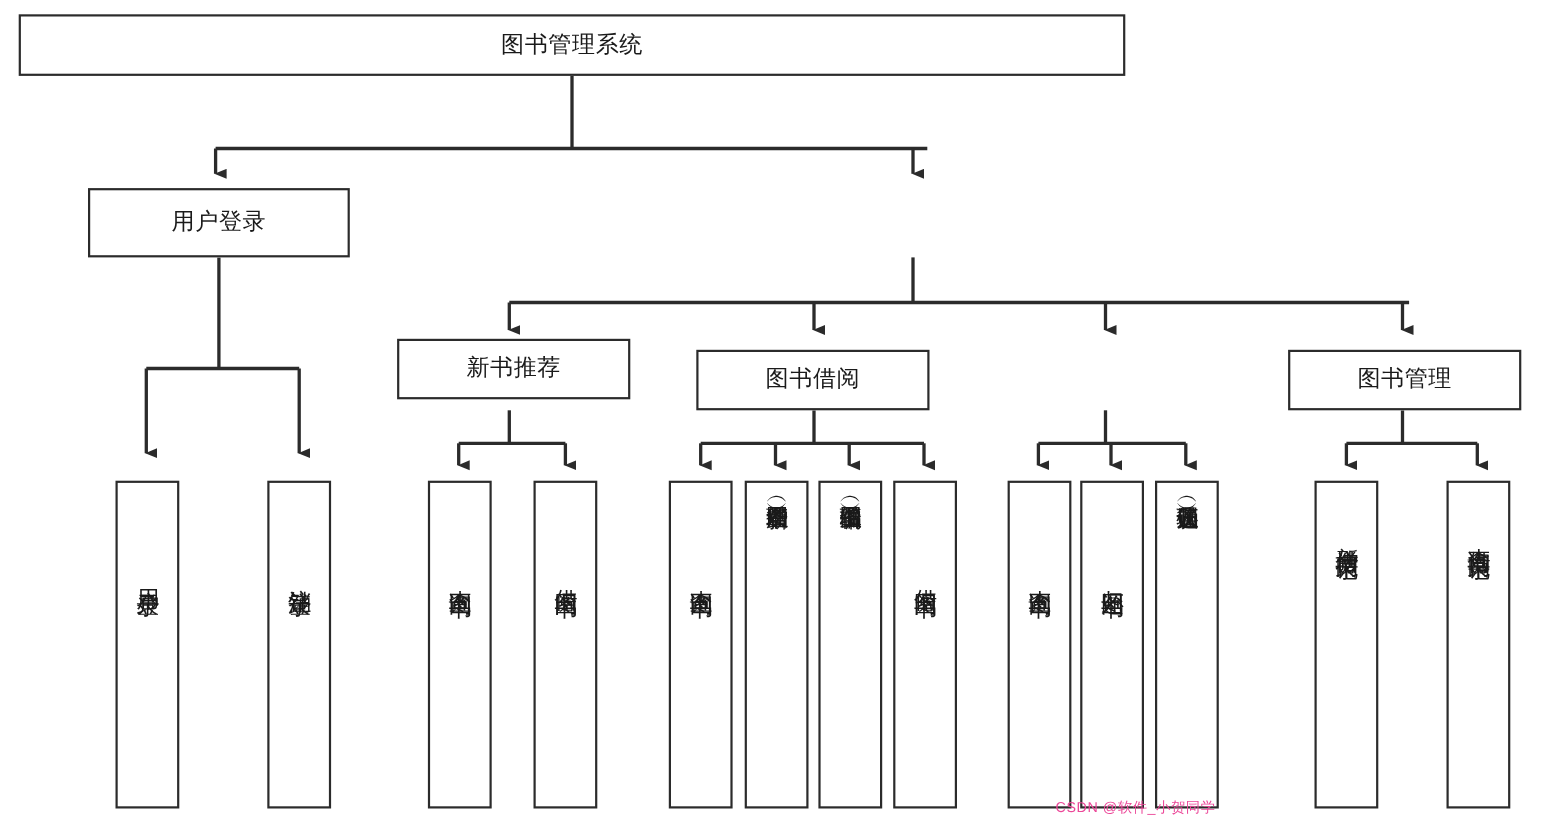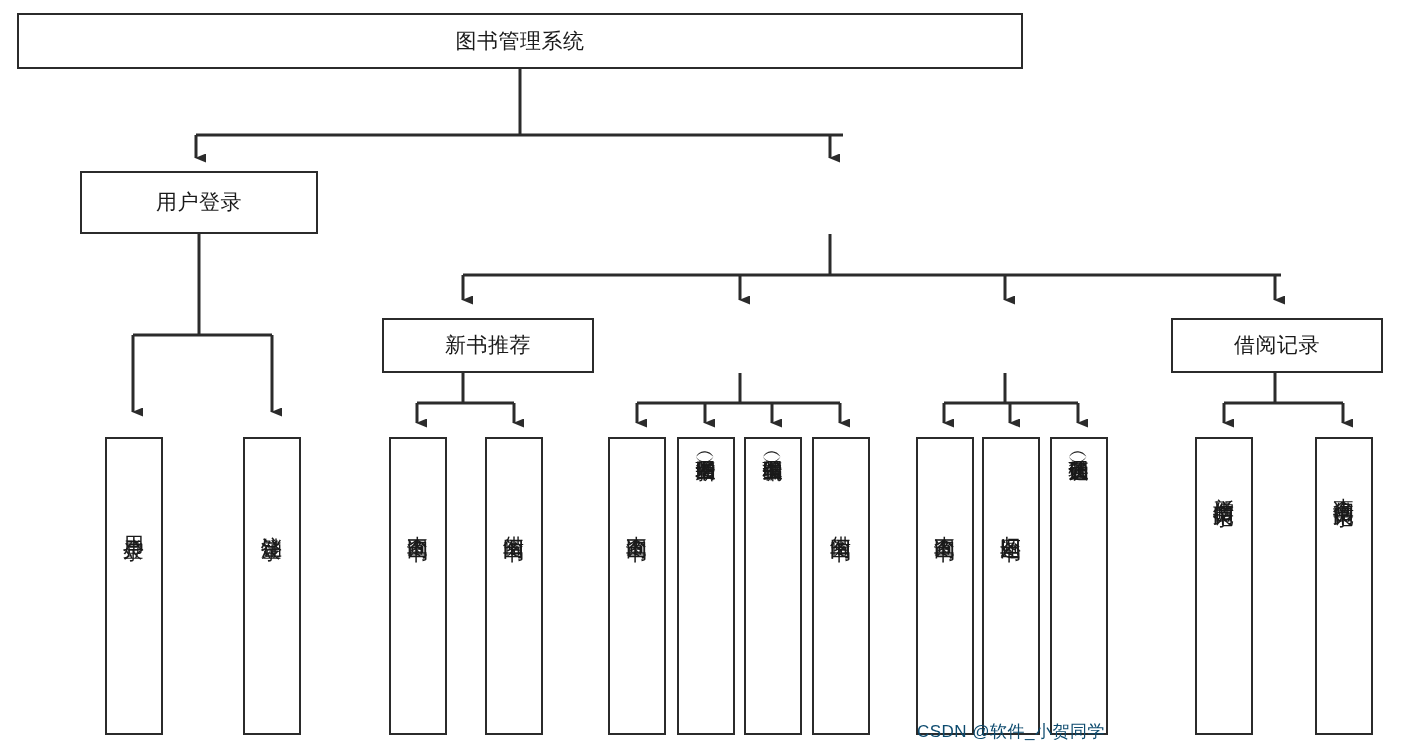--- a/index.html
+++ b/index.html
@@ -63,22 +63,22 @@
     padding-top: 6px;
   }
   .node.vertical.tall-text .node-label {
     font-size: 20px;
     letter-spacing: 0px;
   }
   .watermark {
     position: absolute;
     right: 12px;
     bottom: 4px;
-    font-size: 17px;
-    color: #0c4a6e;
+    font-size: 13px;
+    color: #ec4899;
     white-space: nowrap;
     letter-spacing: 0.5px;
   }
 </style>
 </head>
 <body>
 
 <div id="diagram-root">
 
   <svg class="connectors" viewBox="0 0 1405 747">
@@ -132,25 +132,28 @@
   </svg>
 
   <div class="node horizontal" style="left:17px; top:13px; width:1006px; height:56px;">
     <span class="node-label">图书管理系统</span>
   </div>
 
   <div class="node horizontal" style="left:80px; top:171px; width:238px; height:63px;">
     <span class="node-label">用户登录</span>
   </div>
 
-  <div class="node horizontal" style="left:361px; top:318px; width:212px; height:55px;margin-left:21px;">
+  <div class="node horizontal" style="left:361px; top:308px; width:212px; height:55px;">
     <span class="node-label">新书推荐</span>
   </div>
+  <div class="node horizontal" style="left:633px; top:318px; width:212px; height:55px;">
+    <span class="node-label">图书借阅</span>
+  </div>
   <div class="node horizontal" style="left:1171px; top:318px; width:212px; height:55px;">
-    <span class="node-label">借阅记录</span>
+    <span class="node-label">图书管理</span>
   </div>
 
   <div class="node vertical" style="left:105px; top:437px; width:58px; height:298px; padding-top:80px;">
     <span class="node-label">用户登录</span>
   </div>
   <div class="node vertical" style="left:243px; top:437px; width:58px; height:298px; padding-top:80px;">
     <span class="node-label">注销登录</span>
   </div>
 
   <div class="node vertical" style="left:389px; top:437px; width:58px; height:298px; padding-top:80px;">

